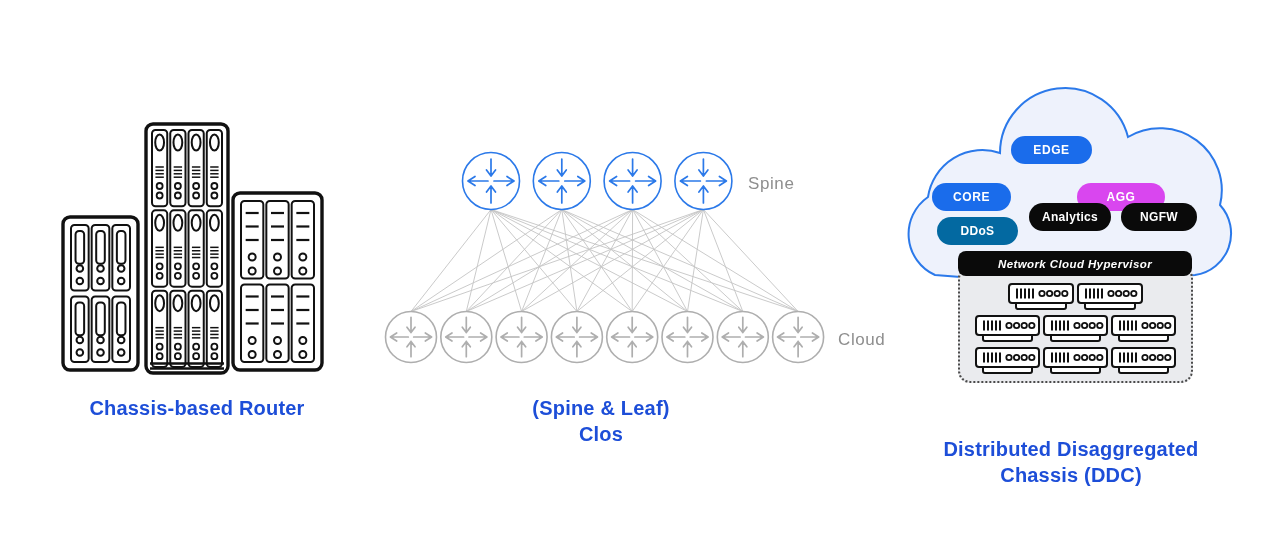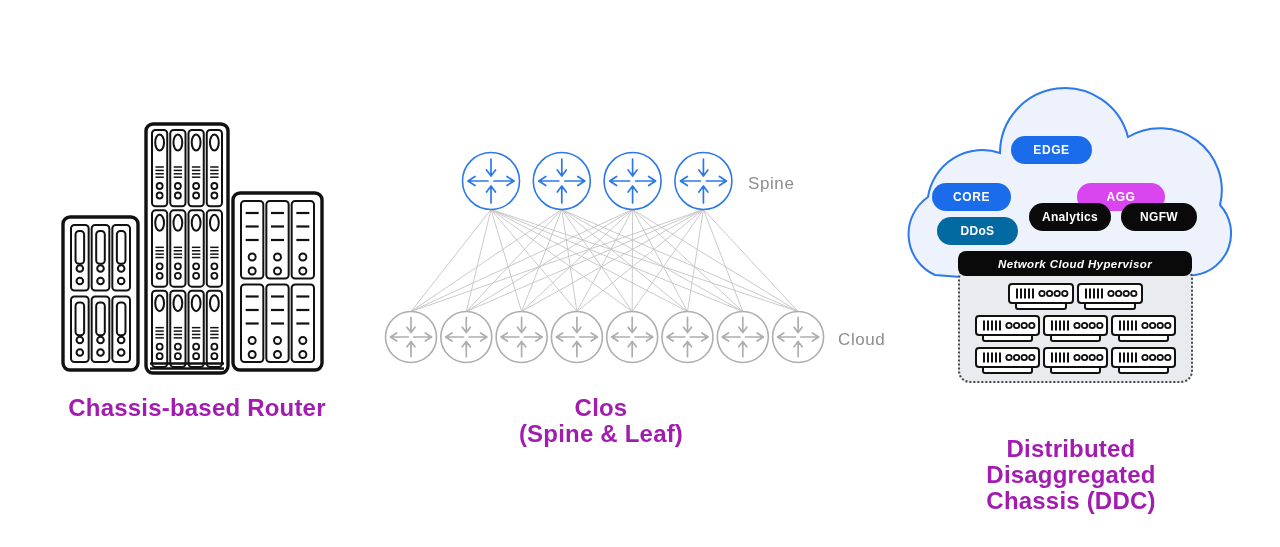--- a/index.html
+++ b/index.html
@@ -1,20 +1,20 @@
 <!DOCTYPE html>
 <html><head>
 <meta charset="utf-8">
 <style>
   html,body{margin:0;padding:0;background:#fff;}
   .canvas{position:relative;width:1280px;height:547px;background:#ffffff;
           font-family:"Liberation Sans",sans-serif;overflow:hidden;}
   svg{position:absolute;overflow:visible;}
-  .title{position:absolute;text-align:center;font-weight:700;font-size:24px;
-         color:#a21caf;line-height:26px;letter-spacing:.2px;}
+  .title{position:absolute;text-align:center;font-weight:700;font-size:20px;
+         color:#1d4ed8;line-height:26px;letter-spacing:.2px;}
   .net-label{position:absolute;font-size:17px;color:#8e8e8e;letter-spacing:.6px;}
   .pill{position:absolute;height:28px;border-radius:14px;color:#ffffff;z-index:2;
         display:flex;align-items:center;justify-content:center;
         font-size:12px;font-weight:600;letter-spacing:.6px;}
   .pill-blue{background:#1a6ceb;margin-top:24px;}
   .pill-black{background:#0a0a0a;letter-spacing:.3px;}
   .server-box{position:absolute;left:958px;top:266px;width:235px;height:117px;
         background:#eaebee;border:2px dotted #4a4a4a;border-radius:12px;
         box-sizing:border-box;z-index:2;}
   .hyp-bar{position:absolute;left:958px;top:251px;width:234px;height:25px;
@@ -285,22 +285,22 @@
       <g fill="none" stroke="#aeaeae">
         <circle cx="798.0999999999999" cy="337" r="25.5" stroke-width="1.6" fill="#ffffff"></circle>
         <path d="M 798.0999999999999 317.3157894736842 L 798.0999999999999 332.5263157894737 M 794.0736842105263 327.1578947368421 L 798.0999999999999 332.5263157894737 L 802.1263157894736 327.1578947368421 M 798.0999999999999 356.6842105263158 L 798.0999999999999 341.4736842105263 M 794.0736842105263 346.8421052631579 L 798.0999999999999 341.4736842105263 L 802.1263157894736 346.8421052631579 M 795.4157894736841 337 L 777.5210526315789 337 M 783.7842105263157 332.9736842105263 L 777.5210526315789 337 L 783.7842105263157 341.0263157894737 M 800.7842105263157 337 L 818.678947368421 337 M 812.4157894736841 332.9736842105263 L 818.678947368421 337 L 812.4157894736841 341.0263157894737" stroke-width="1.7" stroke-linecap="round" stroke-linejoin="round"></path>
       </g>
     </svg>
 
   <span class="net-label" style="left: 748px; top: 174px; color: rgb(142, 142, 142);">Spine</span>
   <span class="net-label" style="left: 838px; top: 330px; color: rgb(142, 142, 142);">Cloud</span>
 
   <div class="title" style="left:451px;top:395px;width:300px;">
+    <div>(Spine &amp; Leaf)</div>
     <div>Clos</div>
-    <div>(Spine &amp; Leaf)</div>
   </div>
 
   <svg id="cloud-svg" style="left:890px;top:75px;width:355px;height:215px;" viewBox="0 0 355 215">
     <path d="M 45 200 A 45 45 0 0 1 38 122 A 55 55 0 0 1 110 78 A 65 65 0 0 1 238 62 A 62 62 0 0 1 330 130 A 42 42 0 0 1 305 200 A 1400 1400 0 0 1 45 200 Z" fill="#eef2fc" stroke="#2b79ea" stroke-width="2"></path>
   </svg>
 
   <div class="pill pill-blue" style="left: 1011px; top: 112px; width: 81px; background: rgb(26, 108, 235);">
     <span>EDGE</span>
   </div>
   <div class="pill pill-blue" style="left: 932px; top: 159px; width: 79px; background: rgb(26, 108, 235);">

